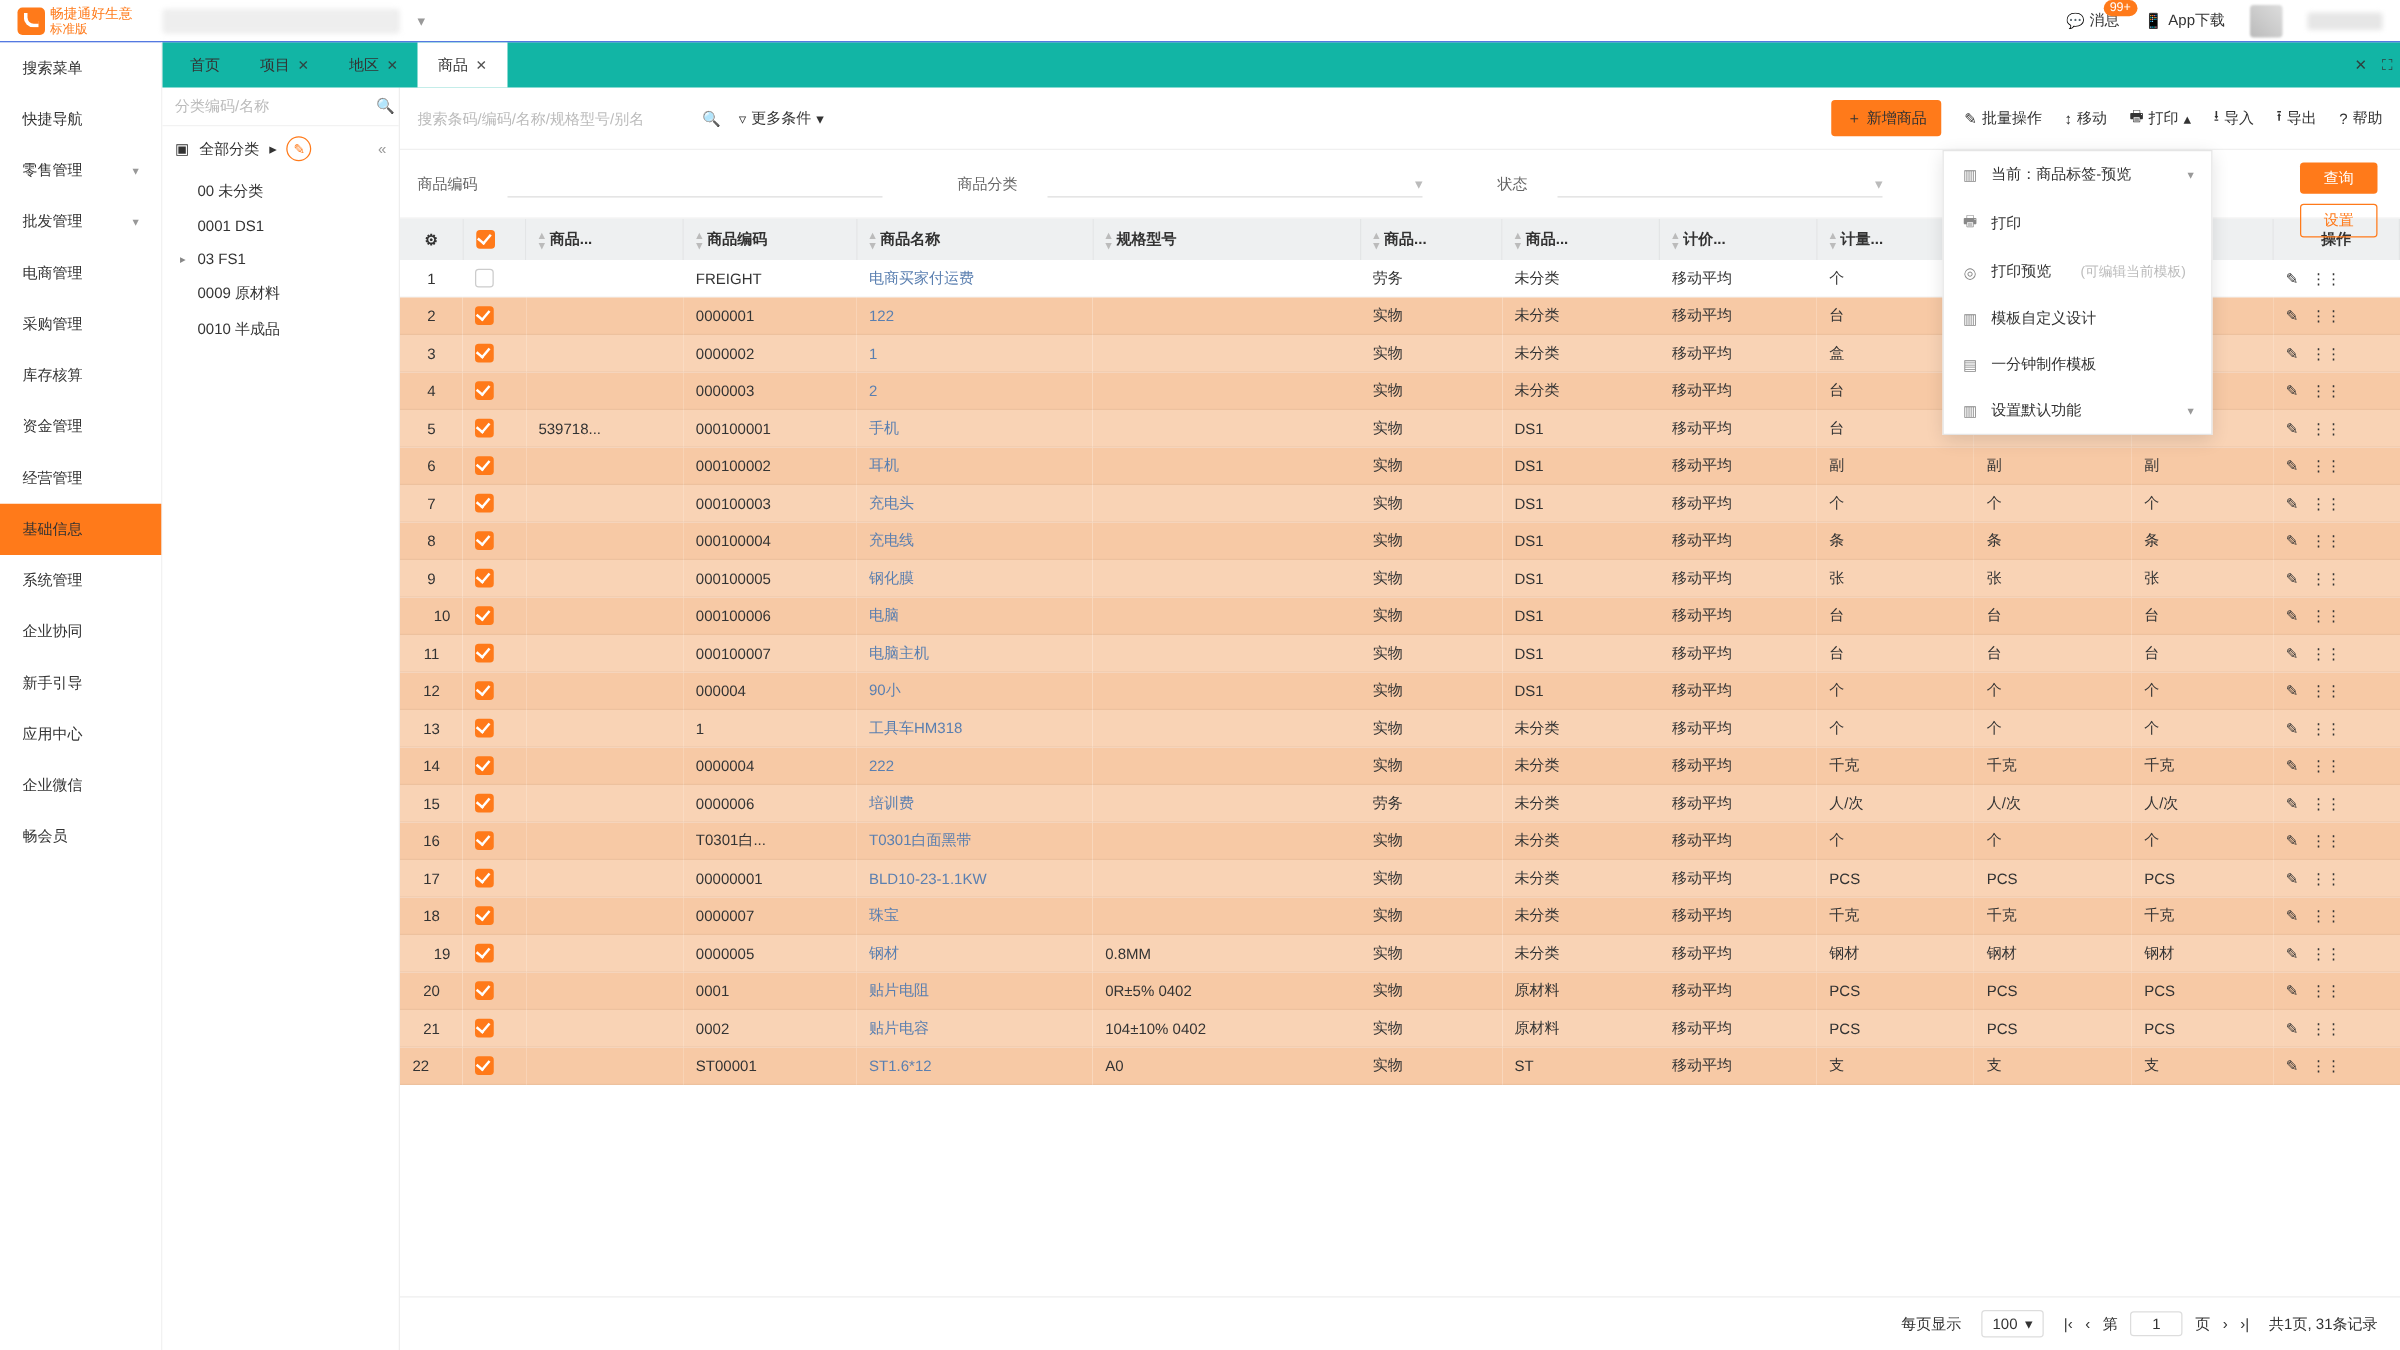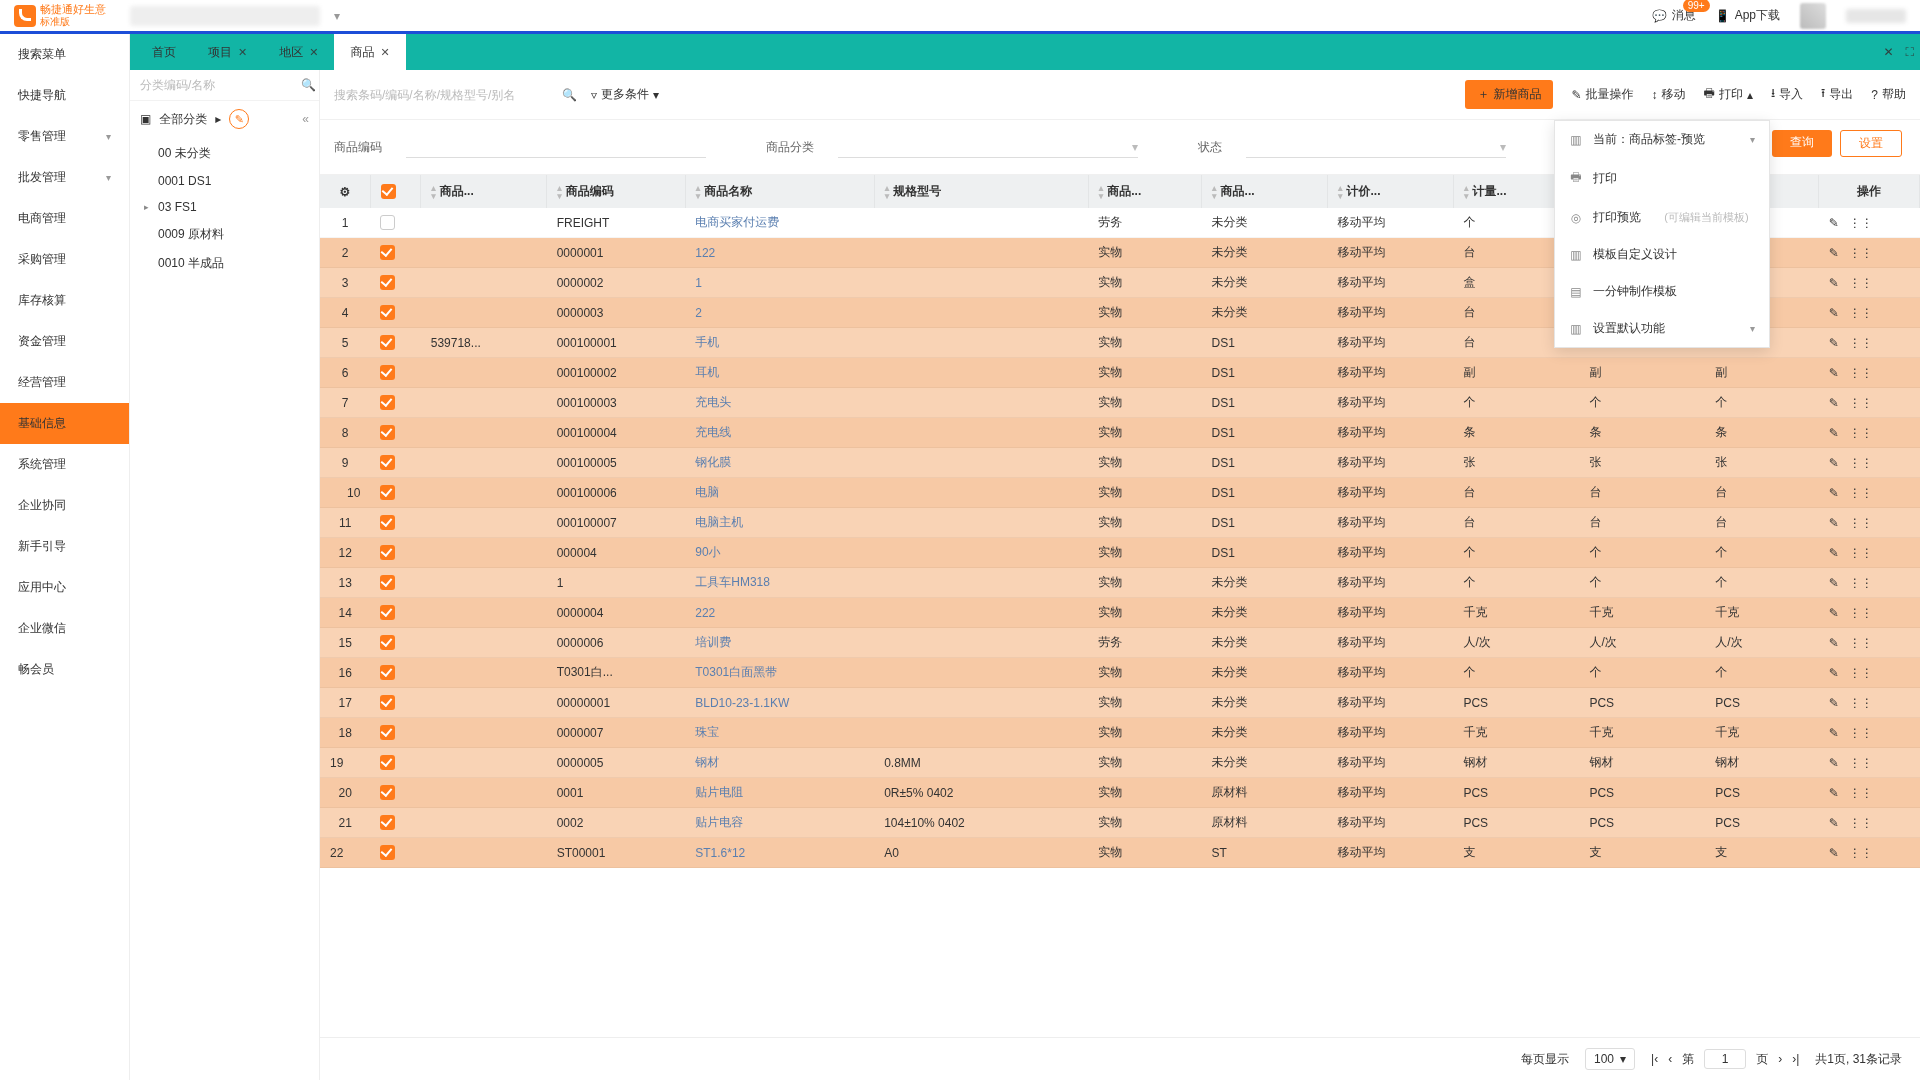--- a/index.html
+++ b/index.html
@@ -1,17 +1,17 @@
 <!DOCTYPE html>
 <html><head>
 <meta charset="utf-8">
 <style>
 *{box-sizing:border-box;margin:0;padding:0;font-family:"Microsoft YaHei",Arial,sans-serif;font-size:12px;color:#333}
 body{background:#fff;width:1920px;height:1080px;overflow:hidden}
-.topbar{height:34px;display:flex;align-items:center;padding:0 14px;border-bottom:3px solid #1d4ed8}
+.topbar{height:34px;display:flex;align-items:center;padding:0 14px;border-bottom:1px solid #1d4ed8}
 .logo{display:flex;align-items:center;gap:4px}
 .logo-mark{width:22px;height:22px;background:#ff7a1a;border-radius:4px;position:relative}
 .logo-mark::after{content:"";position:absolute;left:5px;top:4px;width:9px;height:9px;border:3px solid #fff;border-top:none;border-right:none;border-radius:0 0 0 8px}
 .logo-text{color:#ff7a1a;font-size:11px}
 .logo-sub{color:#ff7a1a;font-size:10px;margin-top:-2px}
 .top-blur{margin-left:24px;width:190px;height:20px;background:#eee;filter:blur(2px);border-radius:3px}
 .top-caret{margin-left:14px;color:#999}
 .top-right{margin-left:auto;display:flex;align-items:center;gap:20px}
 .badge-wrap{position:relative}
 .badge{position:absolute;top:-8px;right:-14px;background:#ff7a1a;color:#fff;font-size:10px;padding:1px 5px;border-radius:8px}
@@ -49,21 +49,21 @@
 .tool-search input::placeholder{color:#bbb}
 .more-cond{color:#ff7a1a;display:flex;align-items:center;gap:4px;cursor:pointer}
 .toolbar-right{margin-left:auto;display:flex;align-items:center;gap:18px;color:#555}
 .btn-primary{background:#ff7a1a;color:#fff;padding:6px 12px;border-radius:3px;display:flex;align-items:center;gap:4px;cursor:pointer}
 .tool-link{display:flex;align-items:center;gap:4px;cursor:pointer}
 .filters{display:flex;align-items:center;padding:16px 14px;gap:60px;border-bottom:1px solid #f0f0f0;position:relative}
 .filter{display:flex;align-items:center;gap:24px;color:#555}
 .filter .label{color:#666}
 .filter .field{border-bottom:1px solid #ddd;min-width:300px;height:22px;display:flex;align-items:center;justify-content:flex-end;color:#bbb}
 .filter .field.sm{min-width:260px}
-.side-btns{position:absolute;right:18px;top:10px;display:flex;flex-direction:row;gap:8px}
+.side-btns{position:absolute;right:18px;top:10px;display:flex;flex-direction:column;gap:8px}
 .btn-outline{border:1px solid #ff7a1a;color:#ff7a1a;padding:4px 18px;border-radius:3px;cursor:pointer;text-align:center}
 .btn-solid{background:#ff7a1a;color:#fff;padding:4px 18px;border-radius:3px;cursor:pointer;text-align:center}
 .gridwrap{flex:1;overflow:auto}
 table{border-collapse:collapse;width:100%}
 th{background:#eef0f1;text-align:left;padding:8px 10px;color:#333;font-weight:600;border-right:1px solid #e3e5e6;white-space:nowrap}
 th .sort{color:#bbb;margin-right:4px;font-size:9px;display:inline-block;line-height:8px;vertical-align:middle}
 td{padding:6px 10px;border-bottom:1px solid rgba(0,0,0,0.04);white-space:nowrap}
 tbody tr.sel td{background:#f7c9a5}
 tbody tr.sel:nth-child(odd) td{background:#f9d3b5}
 .chk{width:15px;height:15px;border-radius:3px;display:inline-block;vertical-align:middle}
@@ -691,21 +691,21 @@
                   <td>千克</td>
                   <td>千克</td>
                   <td class="op">
                     <div class="row-ops">
                       <span>✎</span>
                       <span>⋮⋮</span>
                     </div>
                   </td>
                 </tr>
                 <tr class="sel">
-                  <td style="text-align:left">19</td>
+                  <td style="text-align:right">19</td>
                   <td><span class="chk on"></span></td>
                   <td></td>
                   <td>0000005</td>
                   <td><span class="link">钢材</span></td>
                   <td>0.8MM</td>
                   <td>实物</td>
                   <td>未分类</td>
                   <td>移动平均</td>
                   <td>钢材</td>
                   <td>钢材</td>

